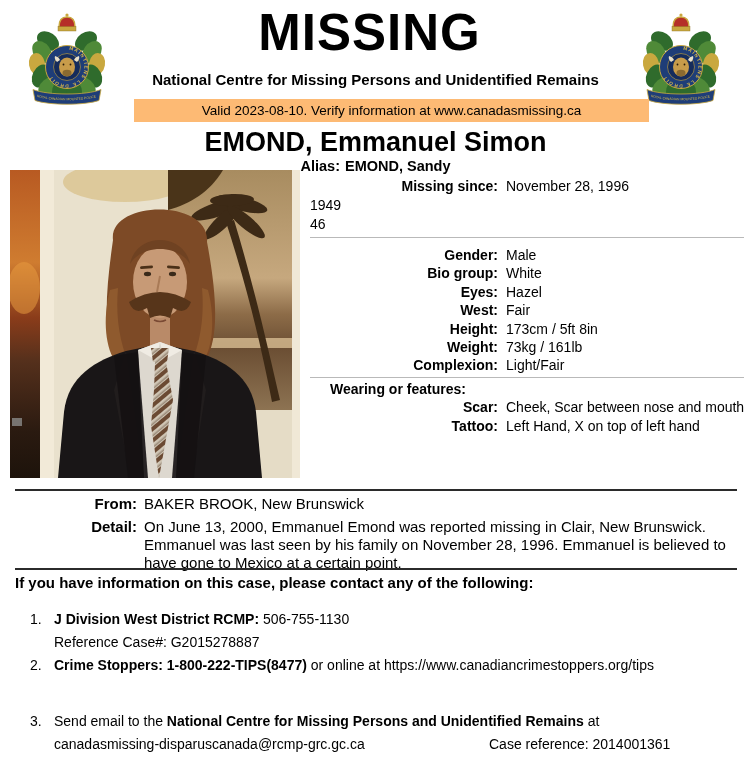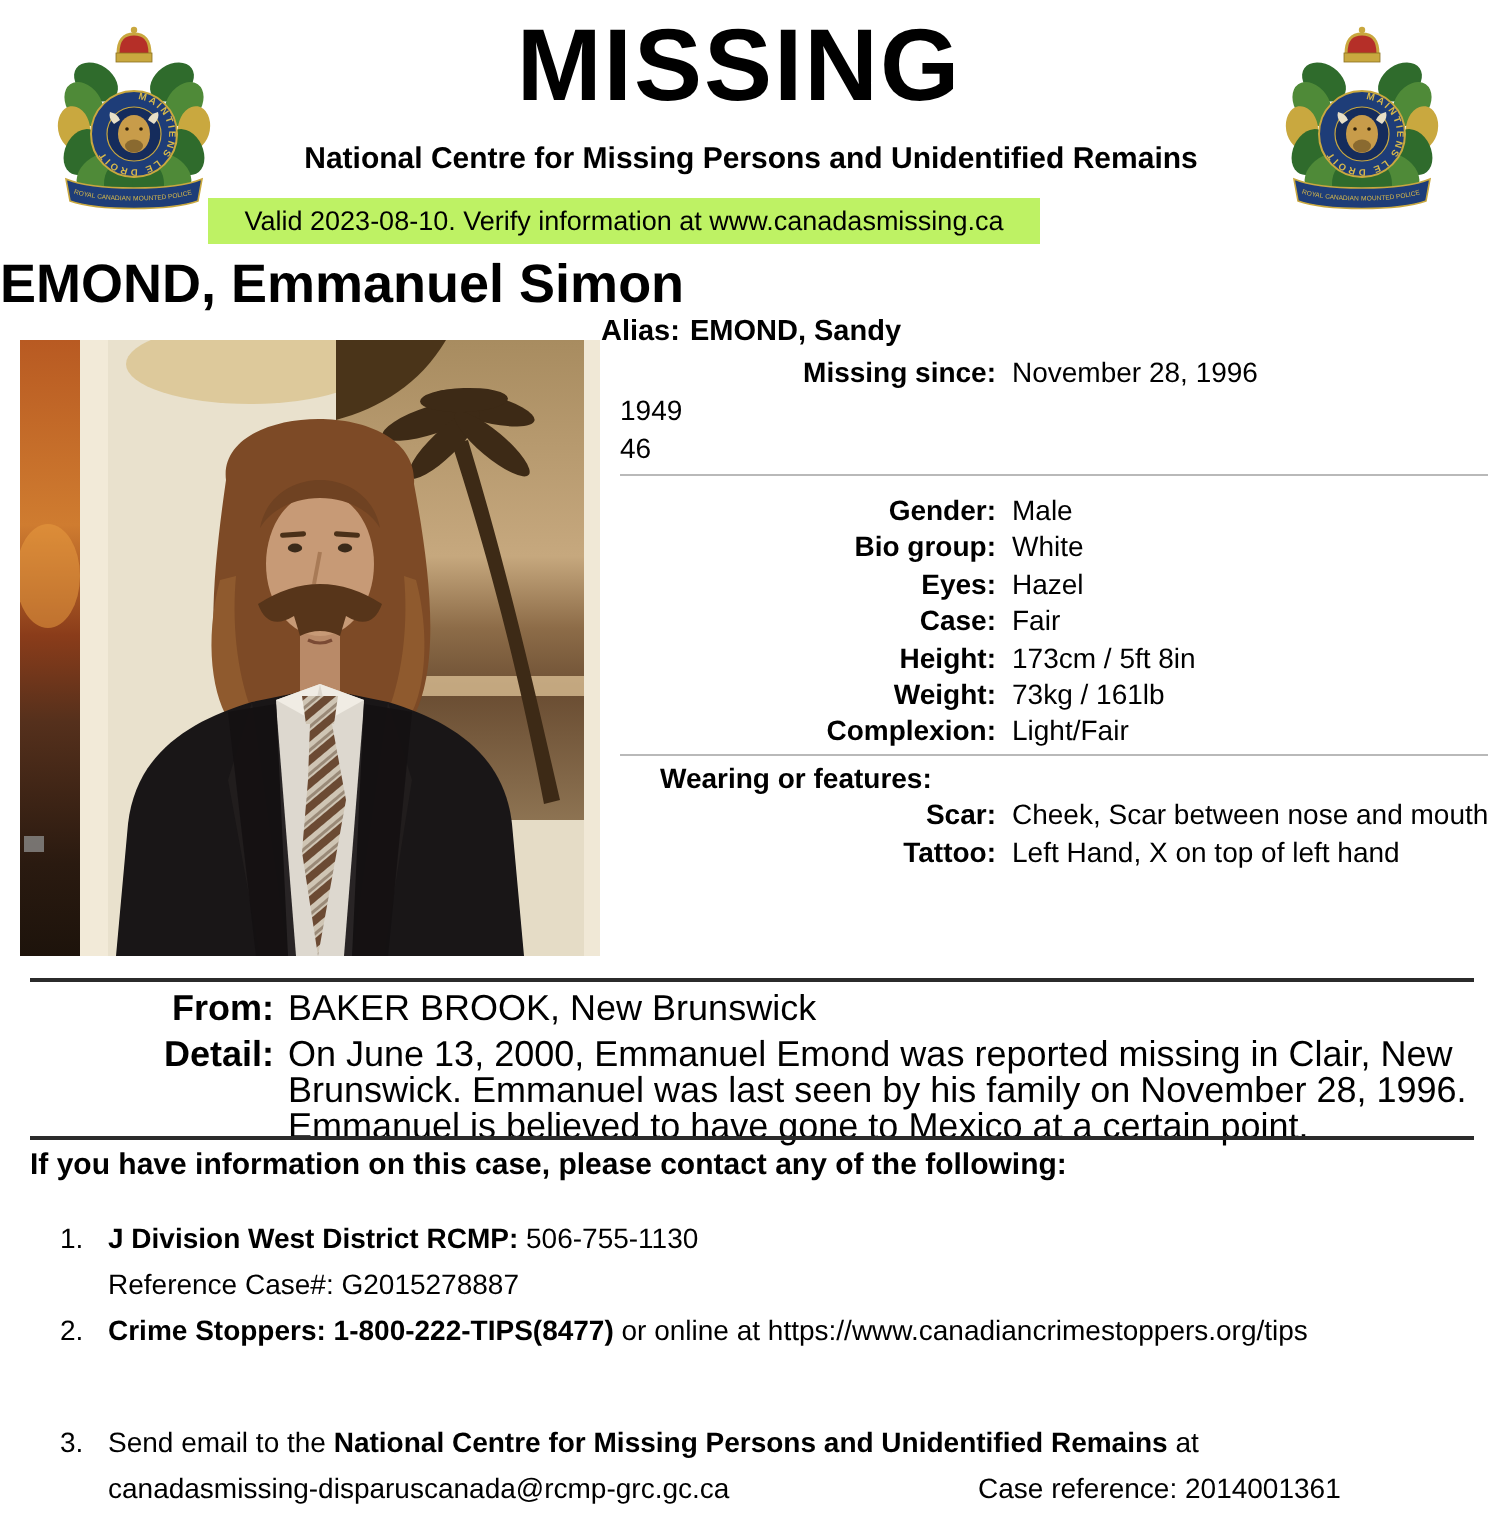--- a/index.html
+++ b/index.html
@@ -13,45 +13,45 @@
   .crest-right{left:630px;top:12px;}
   .title{
     position:absolute;left:0;right:12px;top:4px;text-align:center;
     font-size:51px;font-weight:900;letter-spacing:1px;line-height:58px;
   }
   .subtitle{
     position:absolute;left:0;right:0;top:71px;text-align:center;
     font-size:15px;font-weight:bold;
   }
   .valid-bar{
-    position:absolute;left:104px;top:99px;width:416px;height:23px;
-    background:#bef264;text-align:center;font-size:13.5px;line-height:23px;
+    position:absolute;left:134px;top:99px;width:515px;height:23px;
+    background:#fdba74;text-align:center;font-size:13.5px;line-height:23px;
   }
   
-  .name{position:absolute;left:0;right:0;top:127px;text-align:left;font-size:27px;font-weight:bold;}
+  .name{position:absolute;left:0;right:0;top:127px;text-align:center;font-size:27px;font-weight:bold;}
   .alias{position:absolute;left:0;right:0;top:158px;text-align:center;font-size:14.5px;font-weight:bold;}
   .alias .alias-val{margin-left:5px;margin-top:32px;}
   
   .photo{position:absolute;left:10px;top:170px;width:290px;height:308px;}
   .photo svg{display:block;width:100%;height:100%;}
   
   .fields{position:absolute;left:302px;top:177px;width:442px;}
   .frow{display:flex;font-size:14px;line-height:19px;}
   .frow2{line-height:18.4px;}
   .flabel{width:196px;text-align:right;font-weight:bold;flex:none;}
   .fvalue{margin-left:8px;white-space:nowrap;}
   .fdivider{border-top:1px solid #b9b9b9;margin:3px 0 8px 8px;height:0;}
   .fdivider2{border-top:1px solid #b9b9b9;margin:2px 0 2px 8px;height:0;}
   .wearing-heading{font-size:14px;font-weight:bold;line-height:18.5px;margin-left:28px;}
   
   .rule{position:absolute;left:15px;width:722px;border-top:2px solid #2b2b2b;height:0;}
   .rule1{top:489px;}
   .rule2{top:568px;}
   .origin{position:absolute;left:15px;top:495px;width:722px;}
-  .orow{display:flex;font-size:18px;line-height:18px;}
+  .orow{display:flex;font-size:15px;line-height:18px;}
   .orow-detail{margin-top:5px;}
   .olabel{width:122px;text-align:right;font-weight:bold;flex:none;}
   .ovalue{margin-left:7px;width:600px;}
   .info-heading{position:absolute;left:15px;top:574px;font-size:15px;font-weight:bold;}
   
   .cnum{position:absolute;left:30px;font-size:14px;}
   .ctext{position:absolute;left:54px;width:680px;font-size:14px;}
   .b{font-weight:bold;}
   .case-ref{position:absolute;left:435px;top:0;font-size:14px;}
   .c-rel{position:relative;}
@@ -265,21 +265,21 @@
     </div>
     <div class="frow frow2">
       <div class="flabel">Bio group:</div>
       <div class="fvalue">White</div>
     </div>
     <div class="frow frow2">
       <div class="flabel">Eyes:</div>
       <div class="fvalue">Hazel</div>
     </div>
     <div class="frow frow2">
-      <div class="flabel">Case:</div>
+      <div class="flabel">West:</div>
       <div class="fvalue">Fair</div>
     </div>
     <div class="frow frow2">
       <div class="flabel">Height:</div>
       <div class="fvalue">173cm / 5ft 8in</div>
     </div>
     <div class="frow frow2">
       <div class="flabel">Weight:</div>
       <div class="fvalue">73kg / 161lb</div>
     </div>

